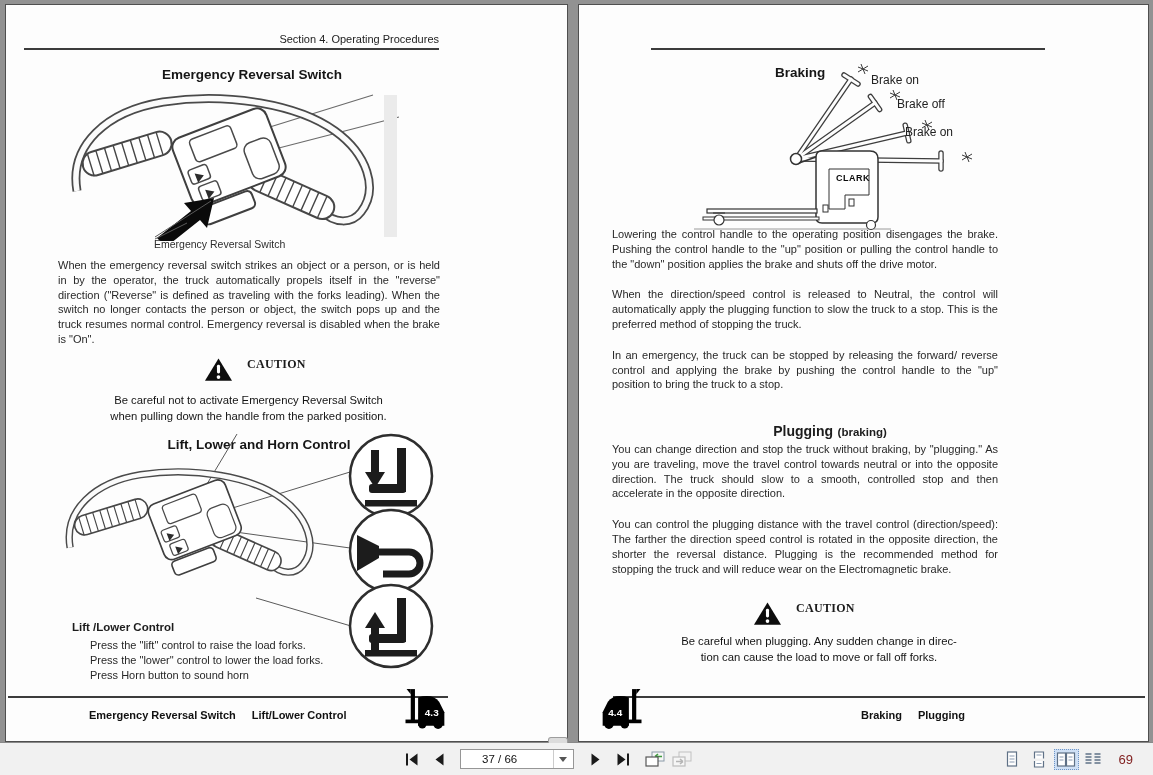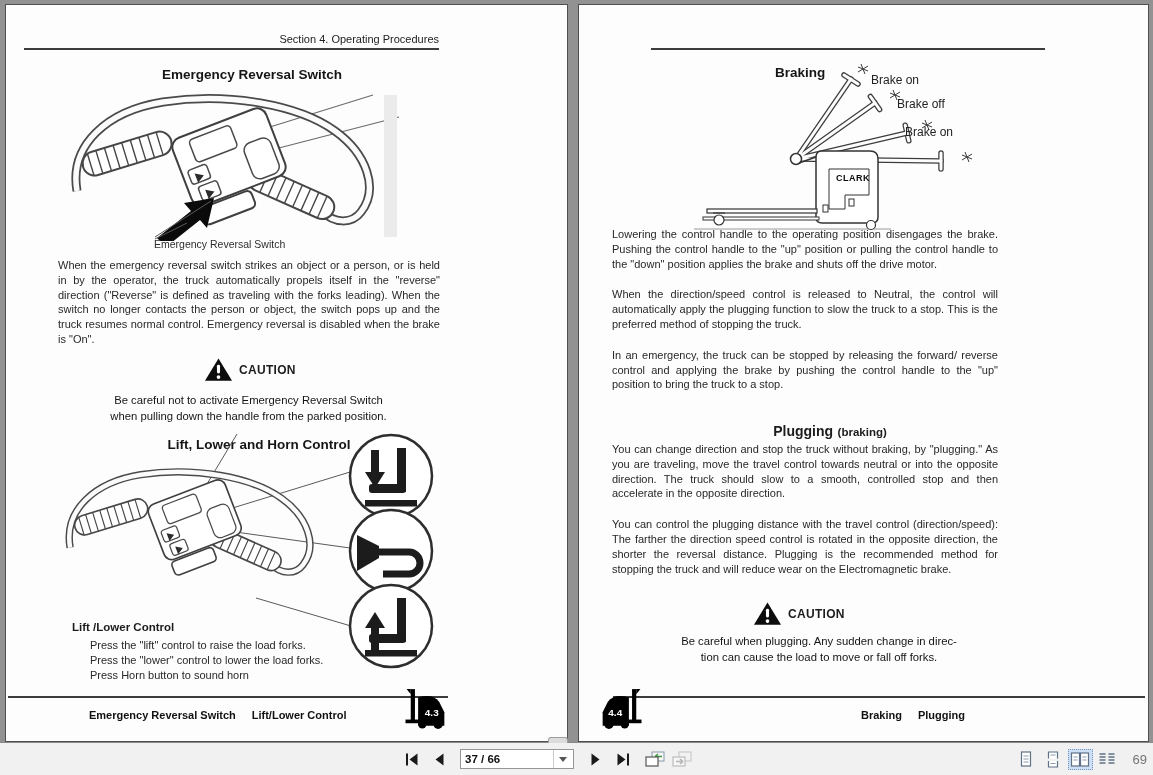--- a/index.html
+++ b/index.html
@@ -19,21 +19,21 @@
 
   .abs { position:absolute; }
   .bold { font-weight:bold; }
 
   .doc-header { font-size:11px; font-weight:normal; color:#222; }
   .rule { position:absolute; height:2px; background:#3c3c3c; }
   .doc-title { font-size:13.5px; font-weight:bold; text-align:center; color:#161616; }
   .body-text { font-size:11px; line-height:14.8px; text-align:justify; color:#282828; }
   .body-text p { margin-bottom:16px; }
   .caption { font-size:10.5px; color:#2e2e2e; }
-  .caution-row { display:flex; align-items:center; gap:6px; }
+  .caution-row { display:flex; align-items:flex-start; gap:14px;font-family:Liberation Serif, serif; }
   .caution-word { font-size:12px; font-weight:bold; letter-spacing:.3px; }
   .caution-lines { text-align:center; font-weight:normal; font-size:11.3px; line-height:15.5px; color:#141414; }
   .sub-lines { font-size:11px; line-height:15.2px; color:#282828; }
   .footer-row { display:flex; gap:16px; font-size:11px; font-weight:bold; color:#111; }
   .brake-label { position:absolute; font-size:12px; color:#222; white-space:nowrap; }
   .scan-band { position:absolute; background:#ebebeb; }
 
   
   #toolbar {
     position:absolute; left:0; bottom:0; width:1153px; height:33px;
@@ -47,34 +47,34 @@
   .tb-center { position:absolute; left:402px; top:6px; display:flex; align-items:center; gap:7px; }
   .tb-btn {
     width:20px; height:20px; background:transparent; border:none;
     display:flex; align-items:center; justify-content:center; cursor:pointer;
   }
   .page-combo {
     width:114px; height:20px; background:#fff; border:1px solid #969696;
     display:flex; align-items:stretch; margin:0 4px;
   }
   .page-combo input {
-    border:none; outline:none; width:92px; font-size:11.5px; padding:0 4px;
-    font-family:"Liberation Sans", sans-serif; color:#111; background:transparent;font-weight:bold;
+    border:none; outline:none; width:92px; font-size:11.5px; padding:0 21px;
+    font-family:"Liberation Sans", sans-serif; color:#111; background:transparent;
   }
   .combo-arrow {
     width:18px; display:flex; align-items:center; justify-content:center;
     border-left:1px solid #cccccc; cursor:pointer;
   }
   .tb-right { position:absolute; right:6px; top:6px; display:flex; align-items:center; }
   .layout-btn {
     width:25px; height:21px; display:flex; align-items:center; justify-content:center;
     border:1px solid transparent; background:transparent; cursor:pointer; margin-left:2px;
   }
   .layout-btn.selected { background:#cfe0f5; border:1px dotted #6f95c5; }
-  .zoom-label { font-size:13px; color:#737373; margin-left:13px; margin-right:0; }
+  .zoom-label { font-size:13px; color:#7f1d1d; margin-left:13px; margin-right:14px; }
 </style>
 </head>
 <body>
 
 <div class="page" id="left-page">
   <div class="abs doc-header" style="top:28px; right:128px;">Section 4. Operating Procedures</div>
   <div class="rule" style="top:43px; left:18px; width:415px;"></div>
 
   <div class="abs doc-title" style="top:62px; left:0; width:492px;">Emergency Reversal Switch</div>
 

